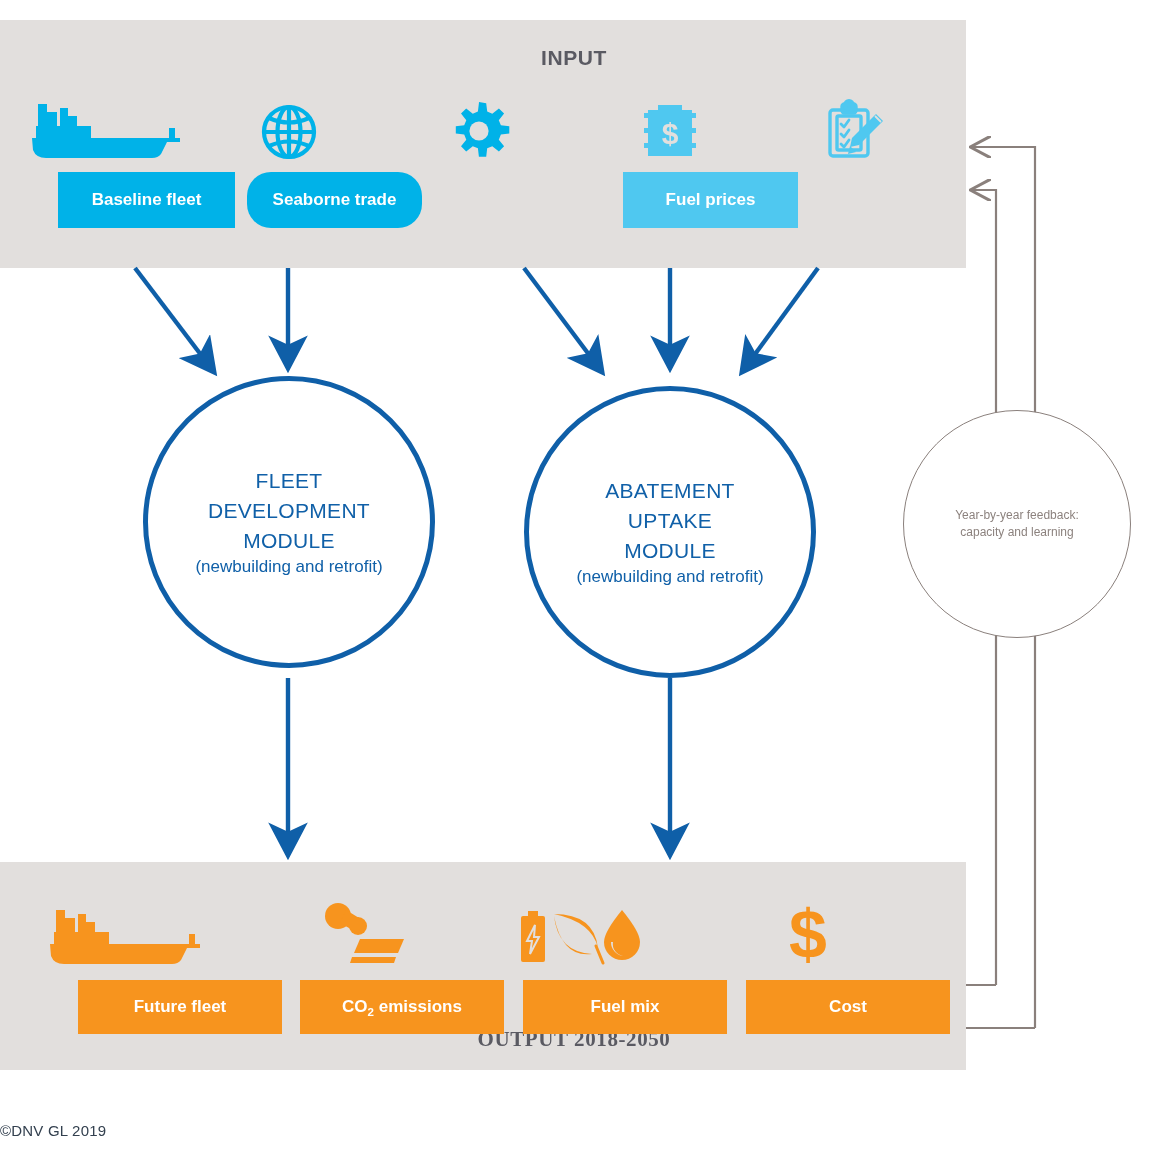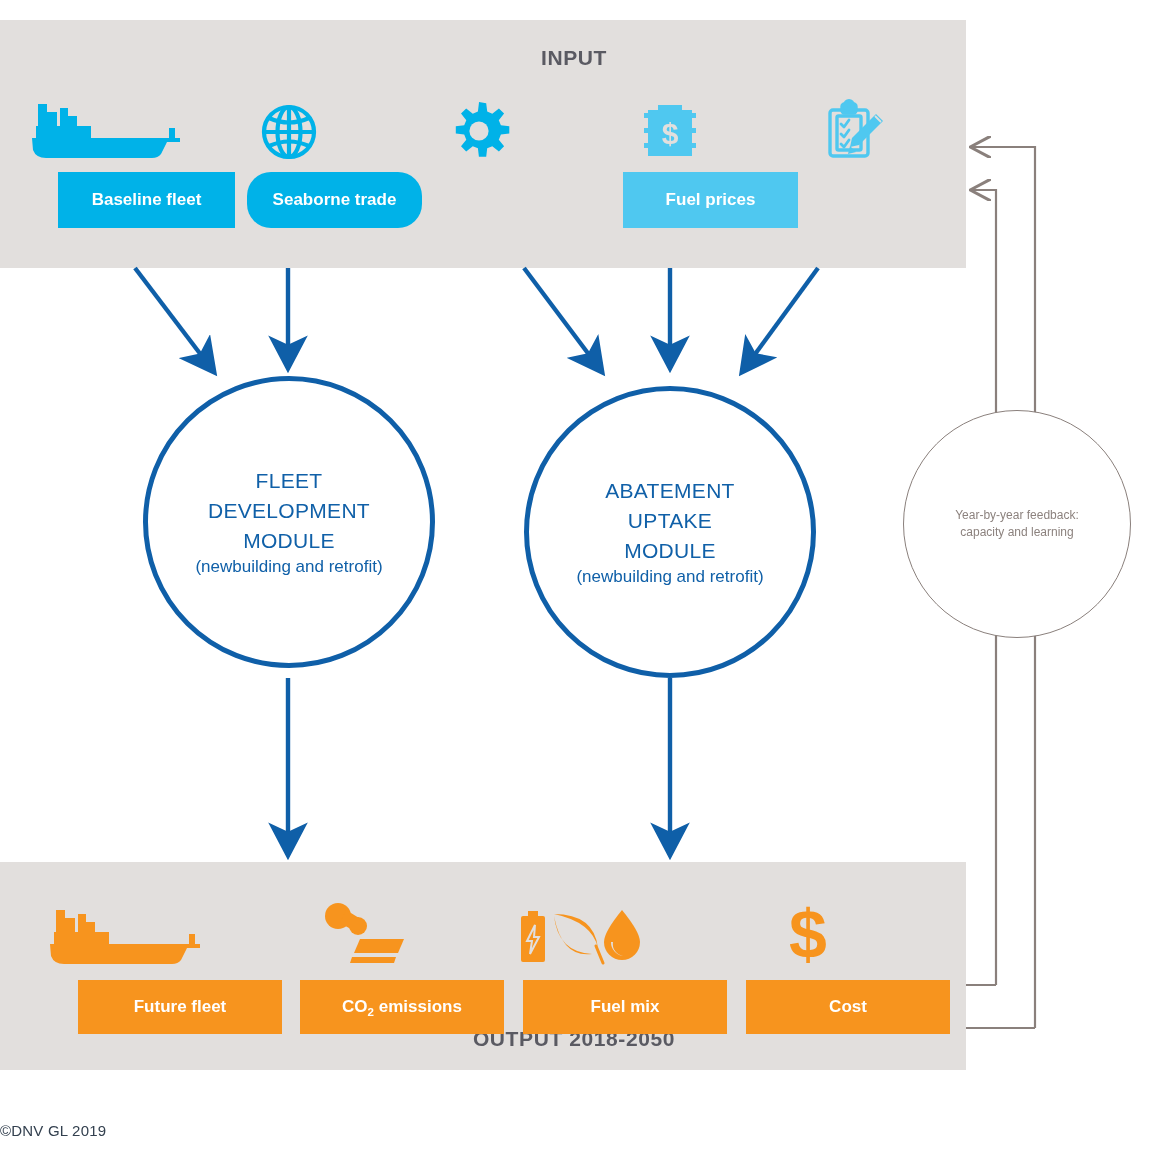--- a/index.html
+++ b/index.html
@@ -12,21 +12,21 @@
   
   .panel{position:absolute;background:#e2dfdd;}
   #input-panel{left:0;top:20px;width:966px;height:248px;}
   #output-panel{left:0;top:862px;width:966px;height:208px;}
 
   .panel-title{
     position:absolute;width:100%;text-align:center;
     font-weight:bold;font-size:21px;letter-spacing:.6px;color:#5a5a62;
   }
   #input-title{top:46px;}
-  #output-title{top:1027px;}
+  #output-title{top:1027px;font-family:Liberation Serif, serif;}
 
   
   .chip{
     position:absolute;display:flex;align-items:center;justify-content:center;
     text-align:center;color:#ffffff;font-weight:bold;font-size:17px;
     line-height:1.08;padding:0 6px;box-sizing:border-box;margin-left:42px;
   }
   .chip.in-dark{background:#00b2e8;}
   .chip.in-light{background:#4fc8f0;}
   .chip.out{background:#f7941e;}

